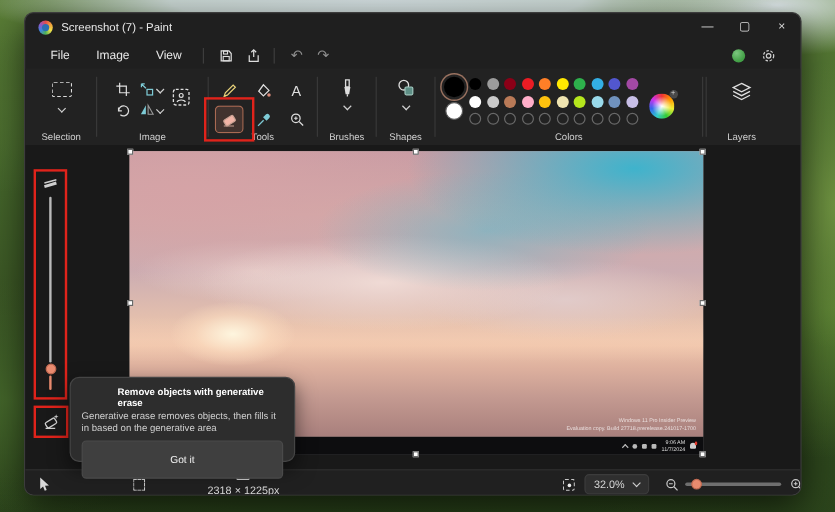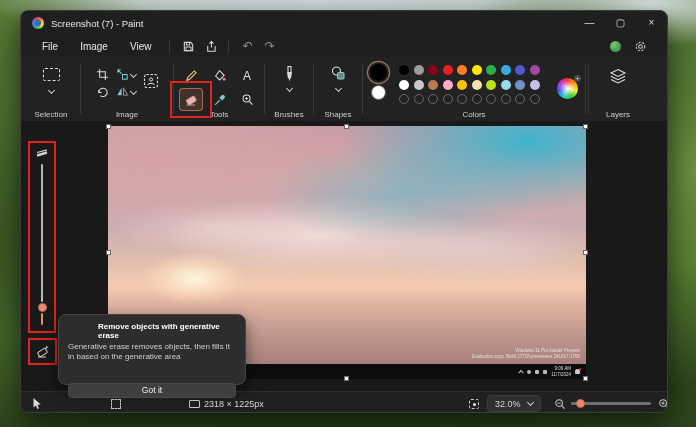--- a/index.html
+++ b/index.html
@@ -117,21 +117,21 @@
   .clock{font-size:4.5px;line-height:1.15;color:#ddd;text-align:right;}
   .bell{position:relative;width:5px;height:5px;border-radius:50% 50% 20% 20%;background:#cfcfcf;}
   .bell::after{content:"";position:absolute;right:-1px;top:-1px;width:2.5px;height:2.5px;border-radius:50%;background:#e23b2e;}
   .handle{position:absolute;width:5px;height:5px;background:#fff;border:1px solid #6a6a6a;z-index:5;}
   
   .tooltip{position:absolute;left:37px;top:193px;width:188px;height:71px;background:#2d2d2d;
     border:1px solid #454545;border-radius:8px;box-shadow:0 6px 16px rgba(0,0,0,.5);
     padding:7px 9px 6px 9px;z-index:25;}
   .tt-title{font-size:8px;font-weight:bold;color:#fff;padding-left:30px;}
   .tt-body{font-size:8px;color:#cfcfcf;line-height:1.3;margin-top:2px;}
-  .tt-btn{margin-top:20px;height:15px;background:#3f3f3f;border:1px solid #4a4a4a;border-radius:4px;
+  .tt-btn{margin-top:4px;height:32px;background:#3f3f3f;border:1px solid #4a4a4a;border-radius:4px;
     display:flex;align-items:center;justify-content:center;font-size:8.5px;color:#f0f0f0;}
   
   .statusbar{position:relative;height:23px;flex:none;background:#202020;border-top:1px solid #2e2e2e;}
   .sb{position:absolute;top:0;height:23px;display:flex;align-items:center;color:#d6d6d6;font-size:9px;gap:4px;}
   .dash-sq{width:10px;height:10px;border:1px dashed #c9c9c9;border-radius:1px;}
   .plain-rect{width:11px;height:8px;border:1px solid #c9c9c9;border-radius:1px;}
   .fit-sq{width:10px;height:10px;border:1px dashed #c9c9c9;border-radius:2px;position:relative;}
   .fit-sq::after{content:"";position:absolute;left:3px;top:3px;width:3px;height:3px;border-radius:50%;background:#eee;}
   .zoom-box{background:#2f2f2f;border:1px solid #3c3c3c;border-radius:4px;height:17px;
     padding:0 7px;display:flex;align-items:center;gap:7px;}
@@ -291,21 +291,21 @@
       <div class="rgroup" style="width:46px;">
         <svg width="17" height="17" viewBox="0 0 17 17" style="margin-top:3px;">
           <circle cx="6.5" cy="6" r="4" fill="none" stroke="#dedede" stroke-width="1.1"></circle>
           <rect x="7.5" y="7.5" width="6.5" height="6.5" rx="1" fill="#5e8f86" stroke="#9fc6bd" stroke-width="1"></rect>
         </svg>
         <span class="chev" style="margin-top:4px;"></span>
         <span class="rgroup-label">Shapes</span>
       </div>
       <div class="gsep"></div>
 
-      <div class="rgroup" style="width:220px;flex-direction:row;align-items:flex-start;justify-content:space-between;">
+      <div class="rgroup" style="width:220px;flex-direction:row;align-items:flex-start;">
         <div class="fgbg">
           <span class="bigdot fg" id="fg-dot" style="background: rgb(0, 0, 0);"></span>
           <span class="bigdot bg" id="bg-dot" style="background: rgb(255, 255, 255);"></span>
         </div>
         <div class="palette" id="palette-grid">
             <span class="pdot" style="background: rgb(0, 0, 0);"></span>
             <span class="pdot" style="background: rgb(156, 156, 156);"></span>
             <span class="pdot" style="background: rgb(139, 0, 23);"></span>
             <span class="pdot" style="background: rgb(236, 28, 36);"></span>
             <span class="pdot" style="background: rgb(255, 127, 39);"></span>
@@ -421,21 +421,21 @@
 
     <div class="statusbar">
       <span class="sb" style="left:10px;">
         <svg width="11" height="13" viewBox="0 0 11 13">
           <path d="M2.5 1 L2.5 10.5 L4.9 8.4 L6.3 12 L7.9 11.3 L6.5 7.8 L9.8 7.6 Z" fill="#d9d9d9"></path>
         </svg>
       </span>
       <span class="sb" style="left:90px;">
         <span class="dash-sq"></span>
       </span>
-      <span class="sb" style="left:168px;">
+      <span class="sb" style="left:152px;flex-direction:column;">
         <span class="plain-rect"></span>
         <span>2318 × 1225px</span>
       </span>
       <span class="sb" style="left:448px;">
         <span class="fit-sq"></span>
       </span>
       <span class="sb zoom-box" style="left:466px;top:3px;">
         <span>32.0%</span>
         <span class="chev" style="margin-top:-3px;"></span>
       </span>

